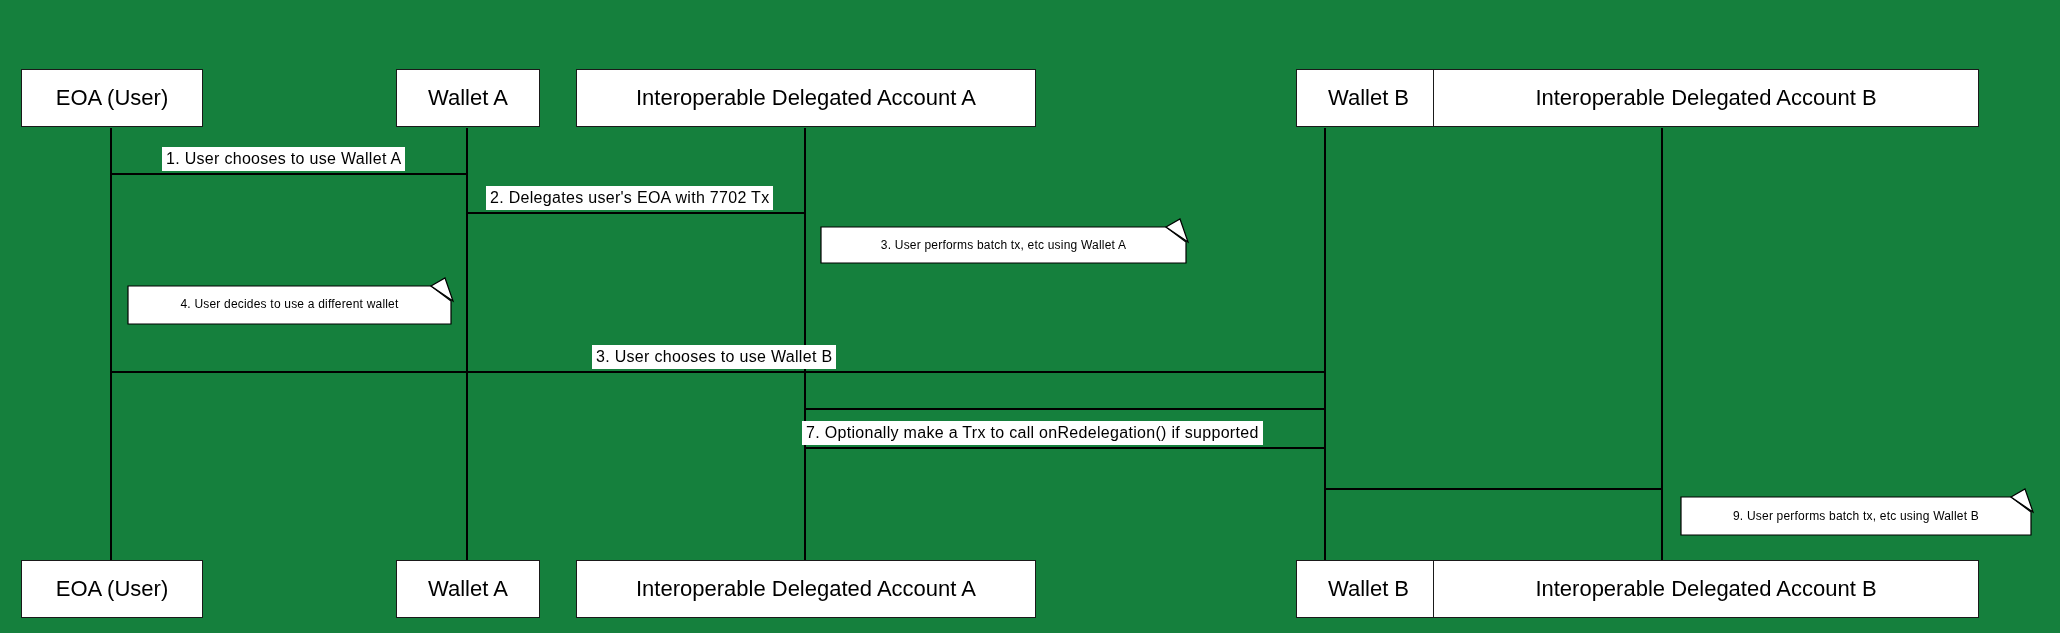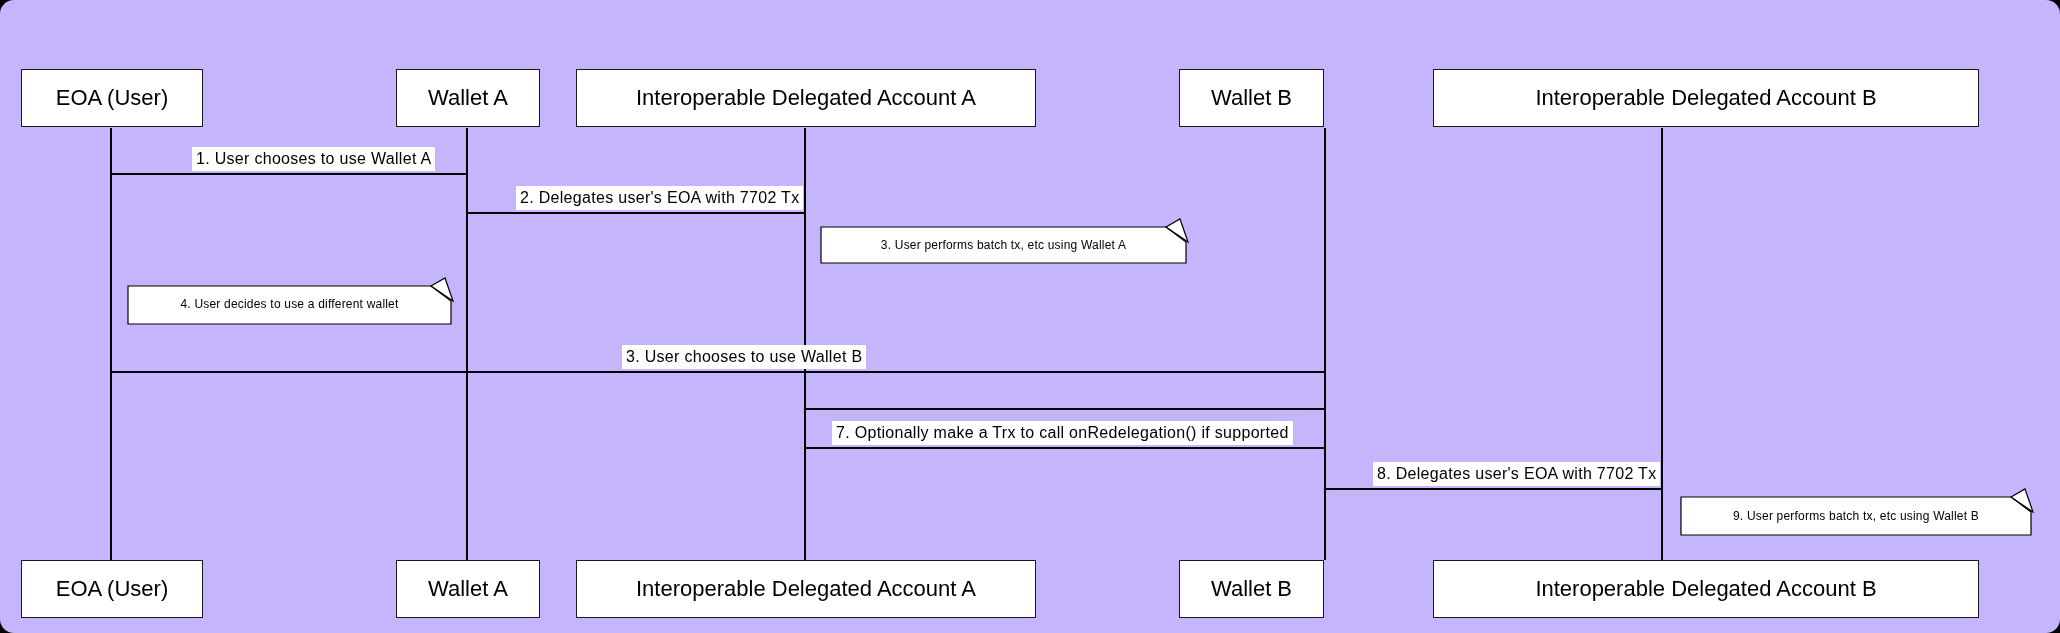--- a/index.html
+++ b/index.html
@@ -1,42 +1,40 @@
 <!DOCTYPE html>
 <html><head>
 <meta charset="utf-8">
 <style>
   html,body{margin:0;padding:0;background:#000;}
   .canvas{
-    position:relative;width:2060px;height:633px;background:#c4b5fd;overflow:hidden;
+    position:relative;width:2060px;height:633px;background:#15803d;overflow:hidden;
     font-family:"Liberation Sans", sans-serif;
-    border-radius:14px;
   }
   
   .actor{
     position:absolute;height:58px;background:#ffffff;color:#000000;
     display:flex;align-items:center;justify-content:center;
     font-size:22px;white-space:nowrap;border:1px solid #1a1a1a;box-sizing:border-box;
   }
   .actor.row-top{top:69px;}
   .actor.row-bottom{top:560px;}
   .a-eoa{left:21px;width:182px;}
   .a-wa{left:396px;width:144px;}
   .a-idaa{left:576px;width:460px;}
-  .a-wb{left:1179px;width:145px;}
+  .a-wb{left:1296px;width:145px;}
   .a-idab{left:1433px;width:546px;}
   
   .lifeline{position:absolute;top:128px;height:432px;width:2px;background:#000000;}
   .msg-line{position:absolute;height:2px;background:#000000;}
   
   .msg{
     position:absolute;background:#ffffff;color:#000000;
     font-size:16px;letter-spacing:0.3px;line-height:20px;padding:2px 4px;
     white-space:nowrap;
-    margin-left:30px;
   }
   
   .note{position:absolute;}
   .note svg{position:absolute;left:0;top:-8px;overflow:visible;display:block;}
   .note .note-text{
     position:absolute;left:0;top:0;width:100%;height:100%;
     display:flex;align-items:center;justify-content:center;
     color:#000000;font-size:12px;letter-spacing:0.2px;white-space:nowrap;
   }
 </style>
@@ -87,21 +85,20 @@
   <div class="msg-line" style="left:467px;width:338px;top:212px"></div>
   <div class="msg-line" style="left:111px;width:1214px;top:371px"></div>
   <div class="msg-line" style="left:805px;width:520px;top:408px"></div>
   <div class="msg-line" style="left:805px;width:520px;top:447px"></div>
   <div class="msg-line" style="left:1325px;width:337px;top:488px"></div>
 
   <div class="msg" style="left:162px;top:147px">1. User chooses to use Wallet A</div>
   <div class="msg" style="left:486px;top:186px">2. Delegates user's EOA with 7702 Tx</div>
   <div class="msg" style="left:592px;top:345px">3. User chooses to use Wallet B</div>
   <div class="msg" style="left:802px;top:421px">7. Optionally make a Trx to call onRedelegation() if supported</div>
-  <div class="msg" style="left:1343px;top:462px">8. Delegates user's EOA with 7702 Tx</div>
 
   <div class="note" style="left:821px;top:227px;width:365px;height:36px">
     <svg width="369" height="46" viewBox="0 0 369 46">
       <path d="M0,8 L345,8 L365,23 L365,44 L0,44 Z" fill="#ffffff" stroke="#000000" stroke-width="1.2"></path>
       <path d="M345,8 L359,0 L367,23 Z" fill="#ffffff" stroke="#000000" stroke-width="1.2"></path>
     </svg>
     <div class="note-text">3. User performs batch tx, etc using Wallet A</div>
   </div>
 
   <div class="note" style="left:128px;top:286px;width:323px;height:36px">

